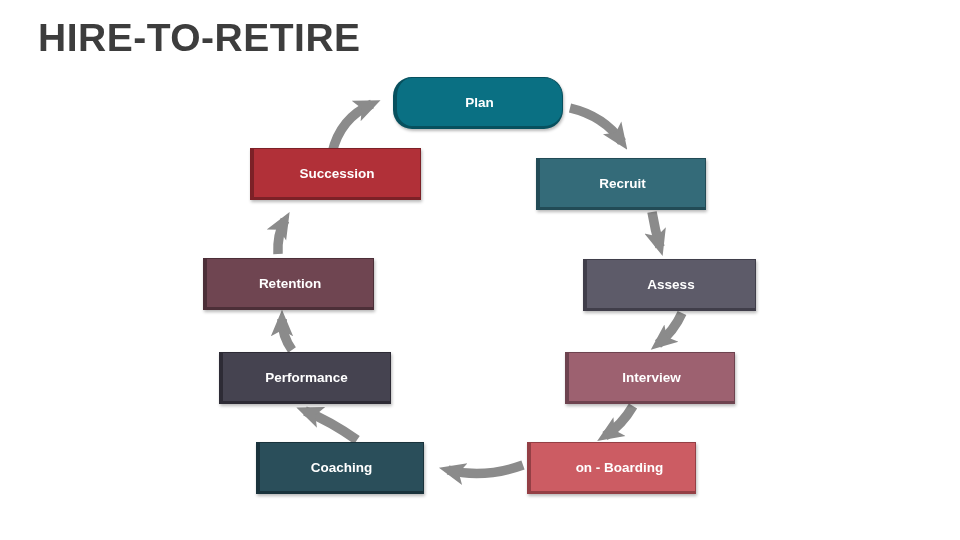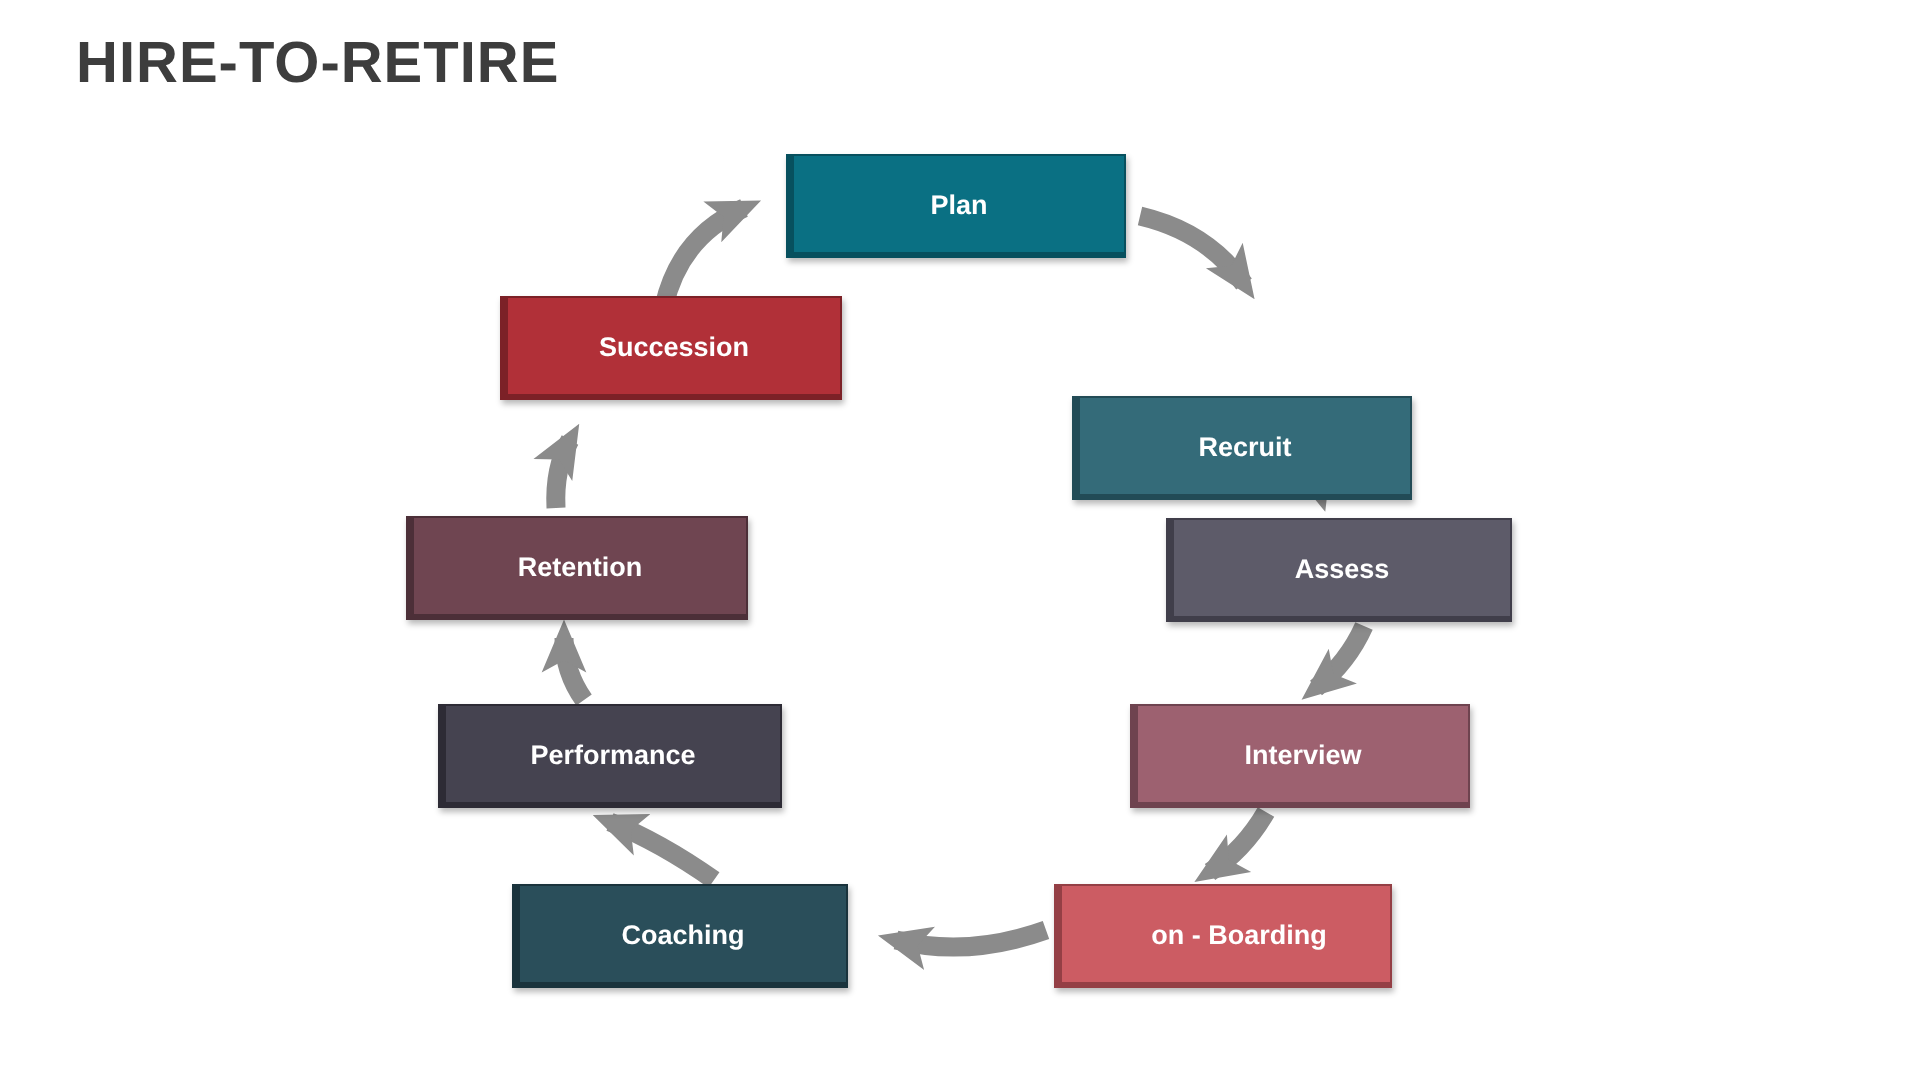--- a/index.html
+++ b/index.html
@@ -4,35 +4,35 @@
 <style>
   html,body{margin:0;padding:0;}
   body{
     width:960px;height:540px;overflow:hidden;background:#ffffff;
     font-family:"Liberation Sans","DejaVu Sans",sans-serif;
     position:relative;
   }
   .slide{position:absolute;inset:0;}
   .page-title{
     position:absolute;left:38px;top:16px;margin:0;
-    font-size:29px;font-weight:bold;color:#3d3d3d;letter-spacing:0.5px;
+    font-size:39px;font-weight:bold;color:#3d3d3d;letter-spacing:0.5px;
   }
   .arrow-layer{position:absolute;left:0;top:0;width:960px;height:540px;pointer-events:none;}
   .arrow-layer path.flow{
     fill:none;stroke:var(--arrow,#8B8B8B);stroke-width:9.5;stroke-linecap:butt;
   }
   .step{
     position:absolute;display:flex;align-items:center;justify-content:center;
     color:#ffffff;font-size:13.5px;font-weight:bold;text-align:center;
     border-style:solid;border-width:1px 1px 3px 4px;
     box-shadow:1px 2px 3px rgba(0,0,0,0.28);
     box-sizing:border-box;
   }
   
-  .step.s0{left:393px;top:77px;width:170px;height:52px;}
+  .step.s0{left:393px;top:77px;width:170px;height:52px;border-radius:19px;}
   .step.s1{left:536px;top:158px;width:170px;height:52px;}
   .step.s2{left:583px;top:259px;width:173px;height:52px;}
   .step.s3{left:565px;top:352px;width:170px;height:52px;}
   .step.s4{left:527px;top:442px;width:169px;height:52px;padding-left:13px;}
   .step.s5{left:256px;top:442px;width:168px;height:52px;}
   .step.s6{left:219px;top:352px;width:172px;height:52px;}
   .step.s7{left:203px;top:258px;width:171px;height:52px;}
   .step.s8{left:250px;top:148px;width:171px;height:52px;}
 </style>
 </head>
@@ -55,21 +55,21 @@
     <path class="flow" d="M 633 406 Q 622 425 605 436" marker-end="url(#ah)"></path>
     <path class="flow" d="M 523 465 Q 484 479 448 470" marker-end="url(#ah)"></path>
     <path class="flow" d="M 357 440 Q 330 421 305 411" marker-end="url(#ah)"></path>
     <path class="flow" d="M 292 350 Q 282 336 282 319" marker-end="url(#ah)"></path>
     <path class="flow" d="M 278 254 Q 277 234 285 220" marker-end="url(#ah)"></path>
   </svg>
 
   <div class="step s0" style="background: rgb(10, 112, 131); border-color: rgb(7, 80, 94);">
     <span>Plan</span>
   </div>
-  <div class="step s1" style="background: rgb(52, 107, 121); border-color: rgb(34, 75, 86); margin-top: 40px;">
+  <div class="step s1" style="background: rgb(52, 107, 121); border-color: rgb(34, 75, 86);">
     <span>Recruit</span>
   </div>
   <div class="step s2" style="background: rgb(93, 91, 105); border-color: rgb(64, 62, 74);">
     <span>Assess</span>
   </div>
   <div class="step s3" style="background: rgb(157, 97, 112); border-color: rgb(110, 67, 79);">
     <span>Interview</span>
   </div>
   <div class="step s4" style="background: rgb(204, 92, 99); border-color: rgb(148, 63, 69);">
     <span>on - Boarding</span>

